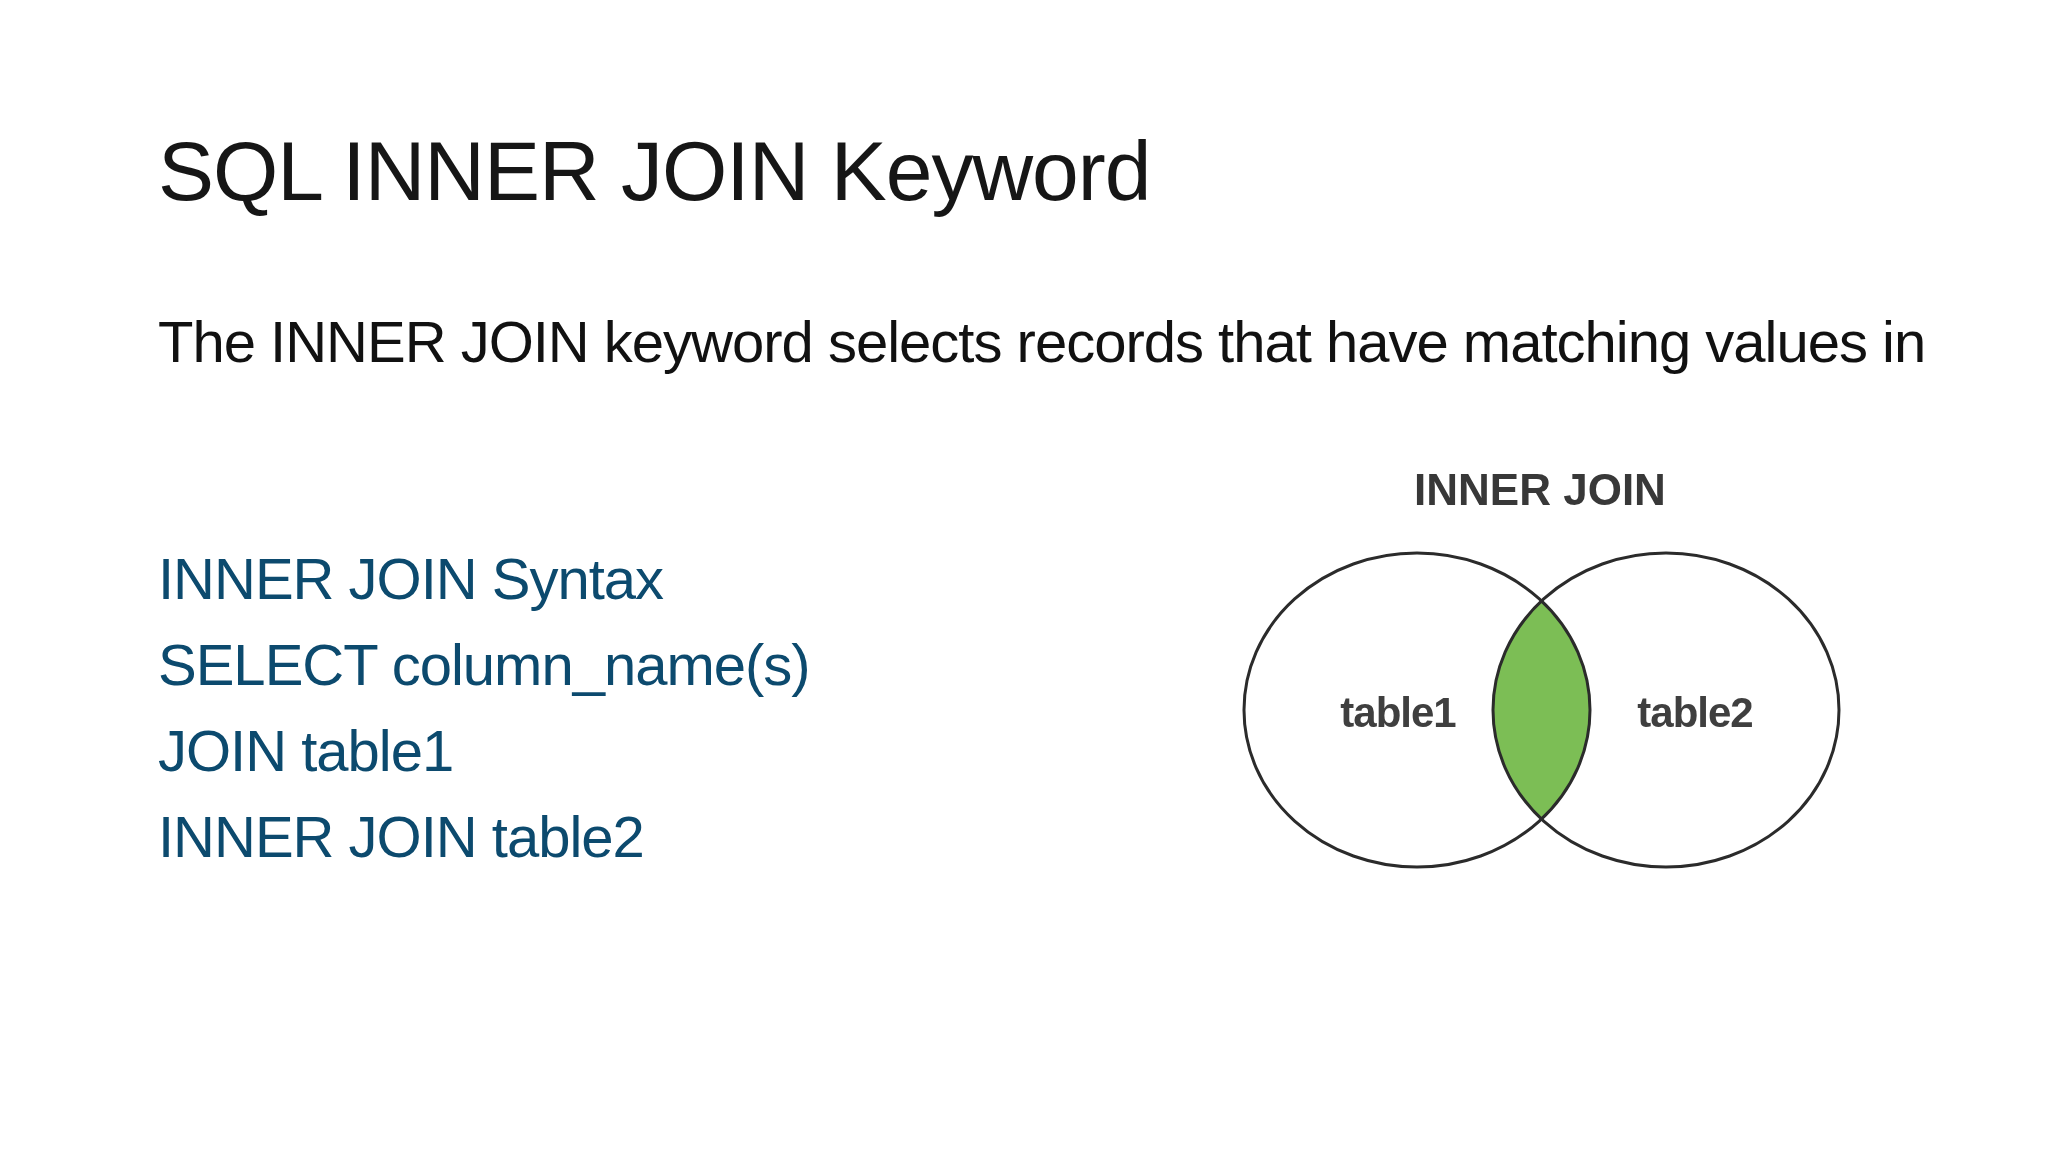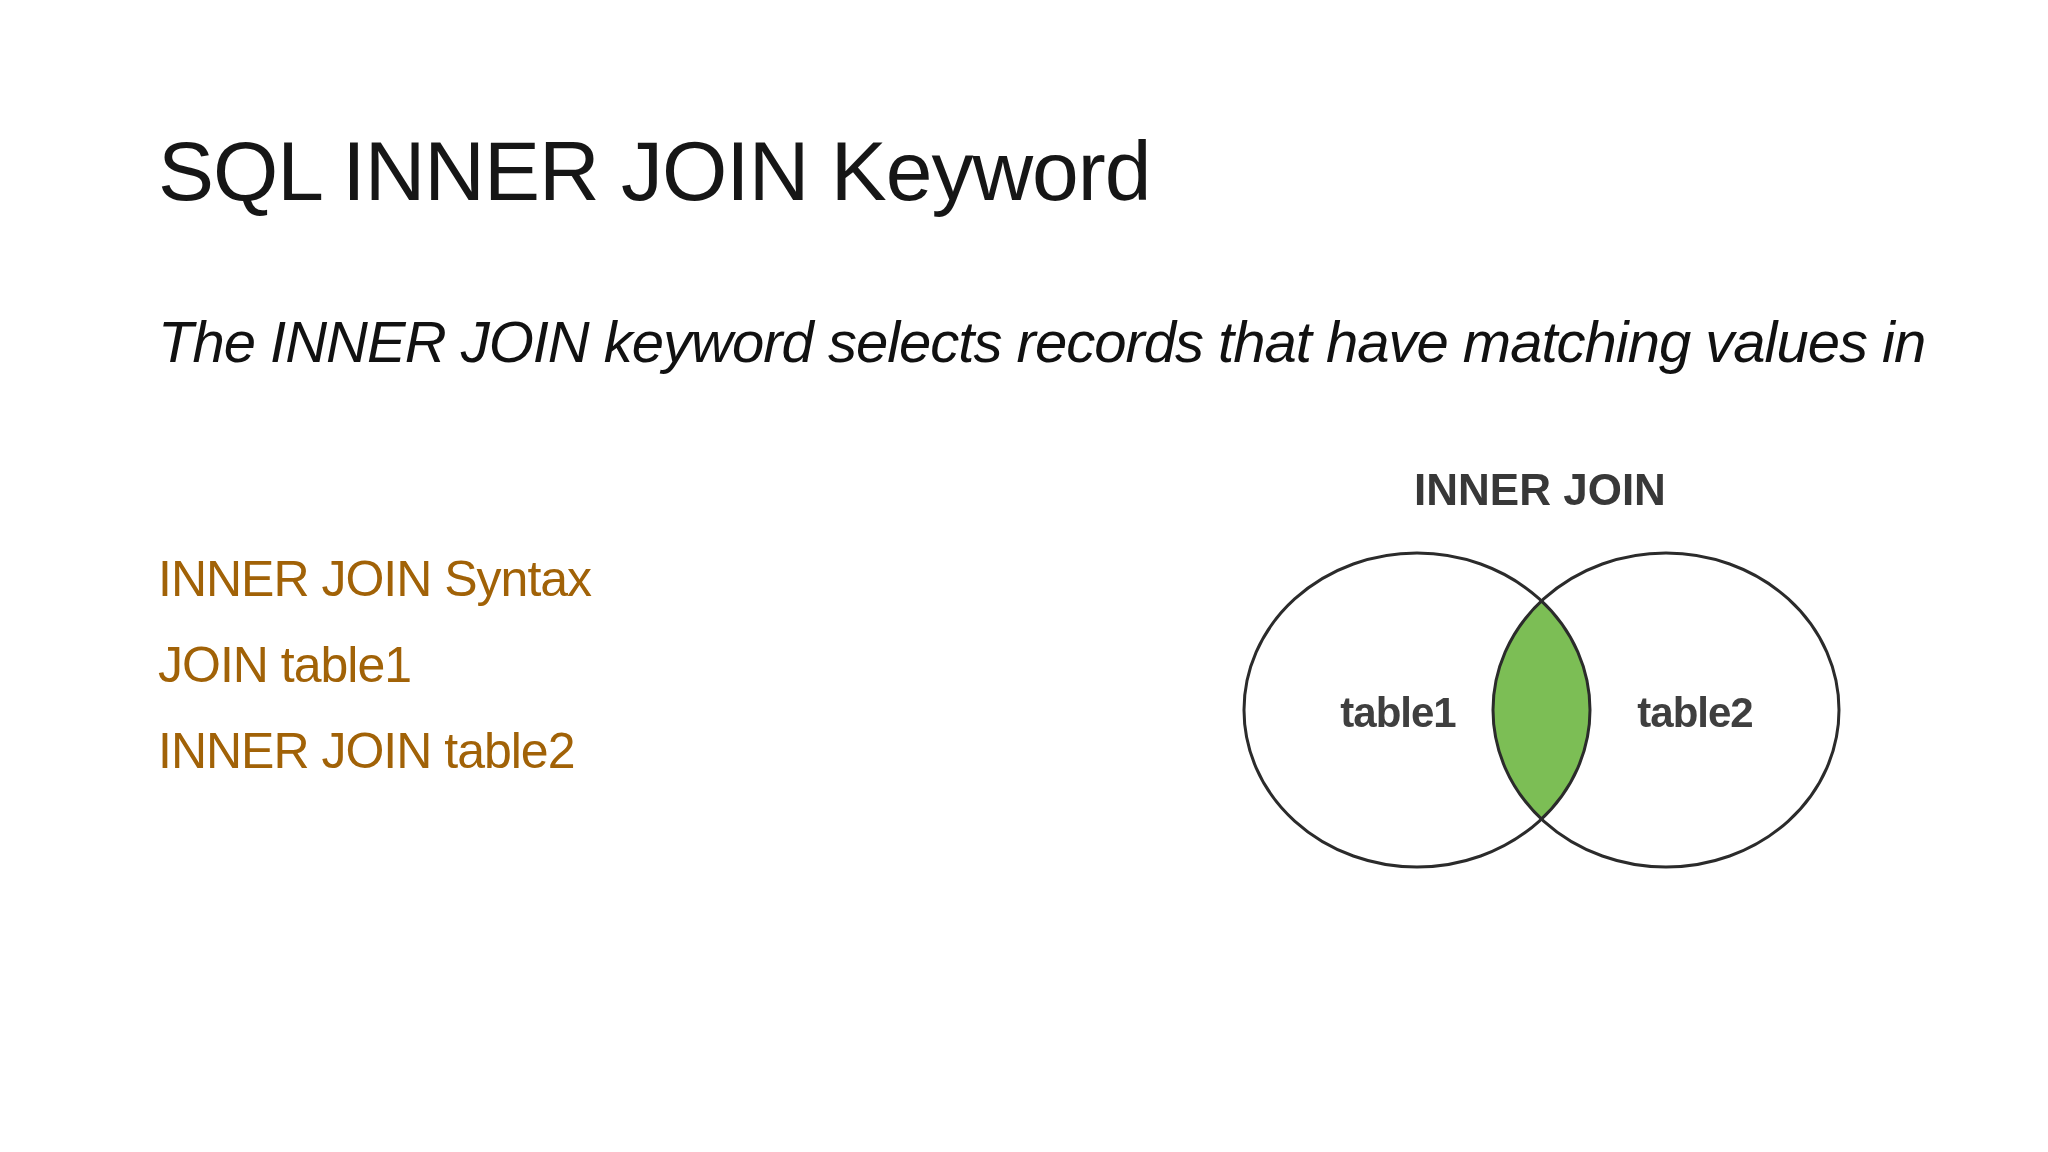--- a/index.html
+++ b/index.html
@@ -29,31 +29,31 @@
   }
   .body-text {
     position: absolute;
     left: 158px;
     top: 308px;
     font-size: 58px;
     line-height: 68px;
     letter-spacing: -1px;
     color: #111111;
   }
-  .body-line { white-space: nowrap; font-style: italic; }
+  .body-line { white-space: nowrap; }
   .syntax-block {
     position: absolute;
     left: 158px;
     top: 536px;
   }
   .syntax-line {
-    font-size: 50px;
+    font-size: 58px;
     line-height: 86px;
     letter-spacing: -1px;
-    color: #a16207;
+    color: #0c4a6e;
     white-space: nowrap;
   }
   .venn-wrap {
     position: absolute;
     left: 1230px;
     top: 455px;
     width: 625px;
     height: 430px;
     font-weight: bold;
   }
@@ -79,20 +79,21 @@
 <div id="slide">
 
   <h1 class="slide-title">SQL INNER JOIN Keyword</h1>
 
   <div class="body-text">
     <div class="body-line">The INNER JOIN keyword selects records that have matching values in</div>
   </div>
 
   <div class="syntax-block">
     <div class="syntax-line">INNER JOIN Syntax</div>
+    <div class="syntax-line">SELECT column_name(s)</div>
     <div class="syntax-line">JOIN table1</div>
     <div class="syntax-line">INNER JOIN table2</div>
   </div>
 
   <div class="venn-wrap">
     <svg width="625" height="430" viewBox="0 0 625 430" xmlns="http://www.w3.org/2000/svg">
       <defs>
         <clipPath id="clipLeftCircle">
           <ellipse cx="187" cy="255" rx="173" ry="157"></ellipse>
         </clipPath>

